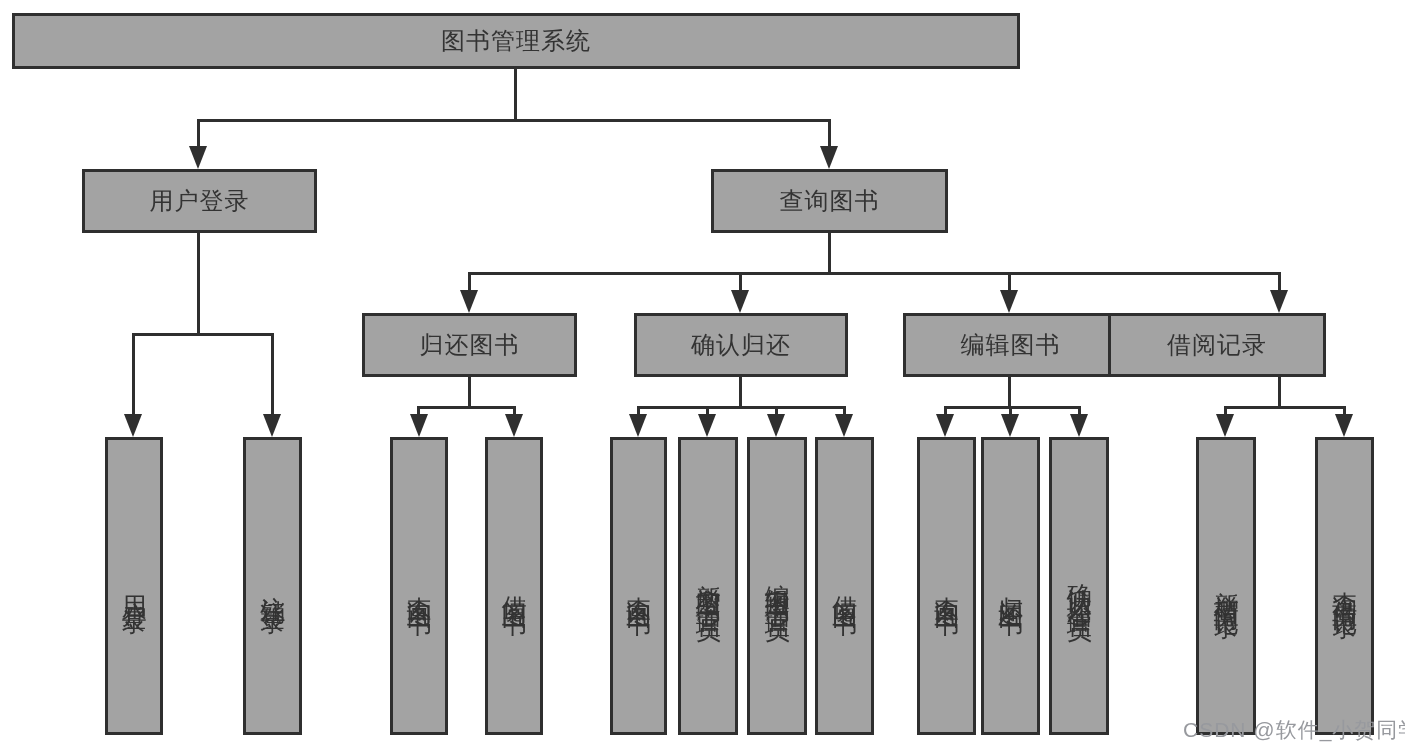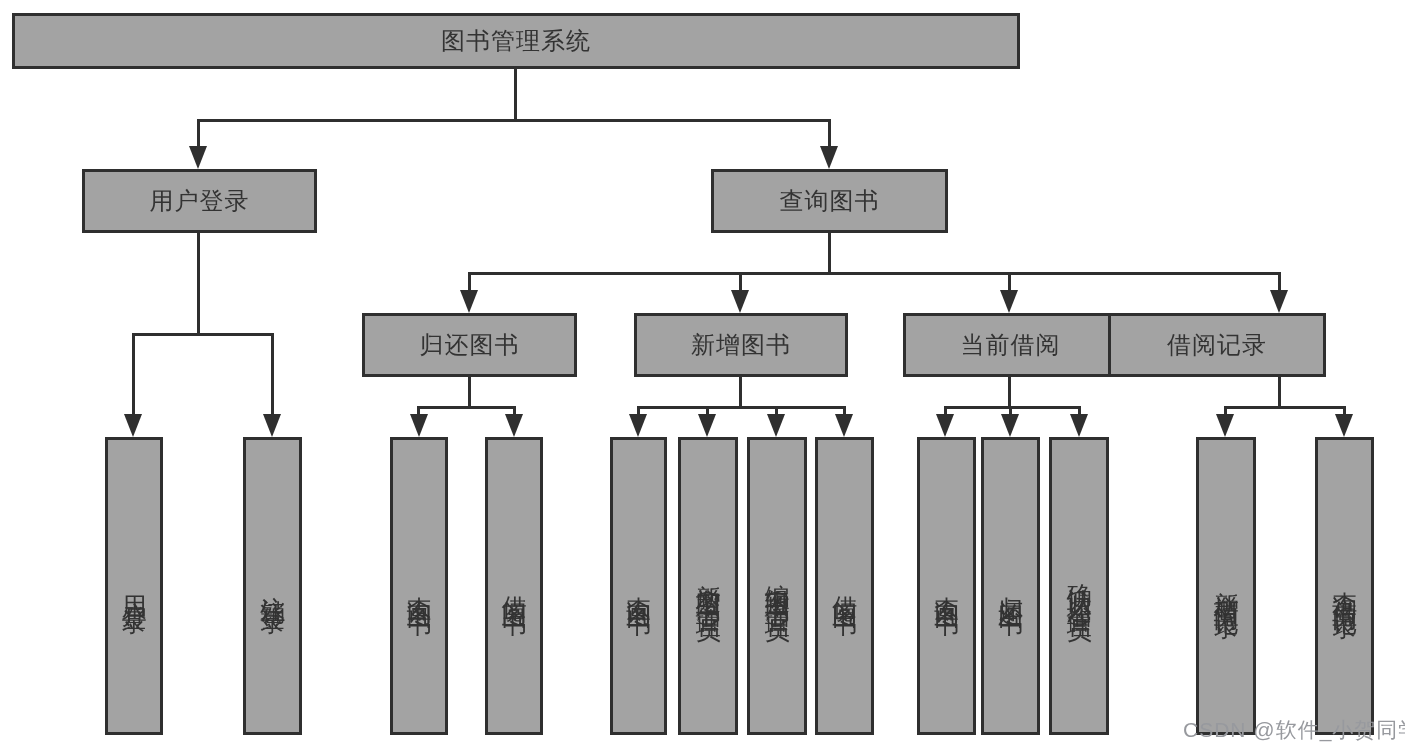--- a/index.html
+++ b/index.html
@@ -75,24 +75,24 @@
     <span>用户登录</span>
   </div>
   <div class="node hnode" style="left:711px; top:169px; width:237px; height:64px;">
     <span>查询图书</span>
   </div>
 
   <div class="node hnode" style="left:362px; top:313px; width:215px; height:64px;">
     <span>归还图书</span>
   </div>
   <div class="node hnode" style="left:634px; top:313px; width:214px; height:64px;">
-    <span>新增图书</span>
+    <span>确认归还</span>
   </div>
   <div class="node hnode" style="left:903px; top:313px; width:215px; height:64px;">
-    <span>当前借阅</span>
+    <span>编辑图书</span>
   </div>
   <div class="node hnode" style="left:1108px; top:313px; width:218px; height:64px;">
     <span>借阅记录</span>
   </div>
 
   <div class="node vnode" style="left:105px; top:437px; width:58px; height:298px;">
     <span class="vtext">用户登录</span>
   </div>
   <div class="node vnode" style="left:243px; top:437px; width:59px; height:298px;">
     <span class="vtext">注销登录</span>

